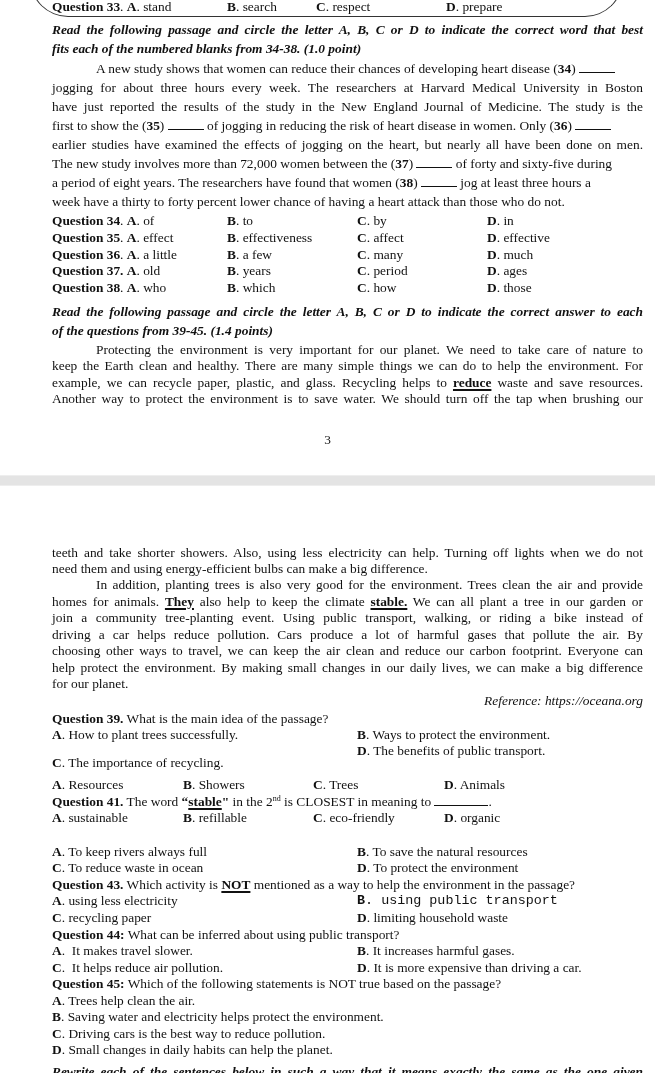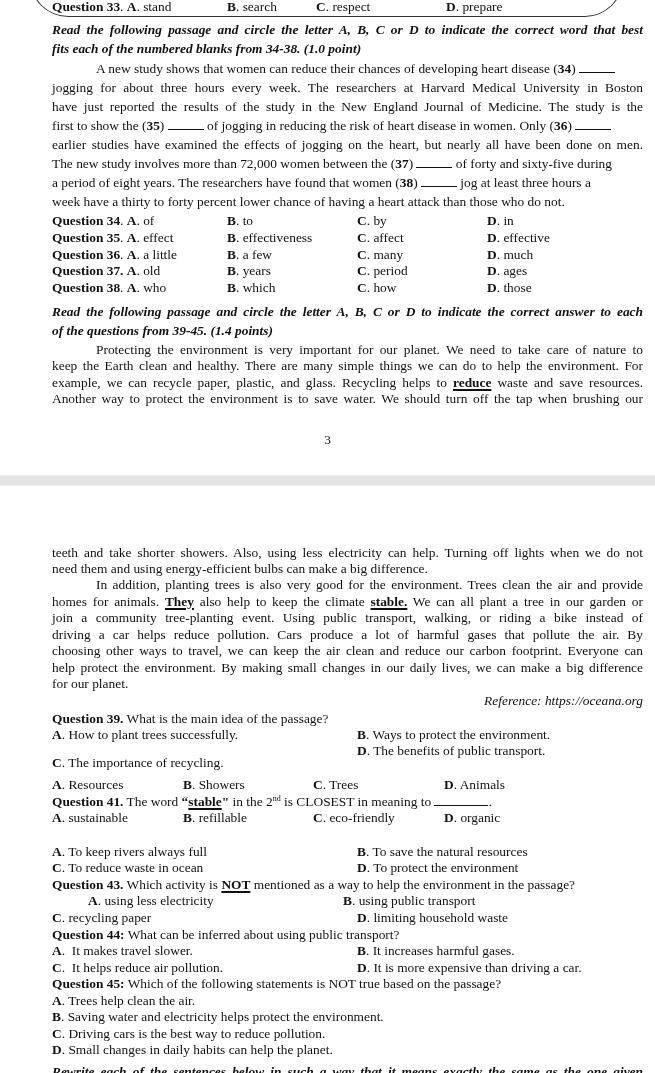--- a/index.html
+++ b/index.html
@@ -125,22 +125,22 @@
   <div class="col" style="left:183px;top:323px;"><b>B</b>. <span>refillable</span></div>
   <div class="col" style="left:313px;top:323px;"><b>C</b>. <span>eco-friendly</span></div>
   <div class="col" style="left:444px;top:323px;"><b>D</b>. <span>organic</span></div>
 
   <div class="col" style="left:52px;top:357px;"><b>A</b>. <span>To keep rivers always full</span></div>
   <div class="col" style="left:357px;top:357px;"><b>B</b>. <span>To save the natural resources</span></div>
   <div class="col" style="left:52px;top:373px;"><b>C</b>. <span>To reduce waste in ocean</span></div>
   <div class="col" style="left:357px;top:373px;"><b>D</b>. <span>To protect the environment</span></div>
 
   <div class="line" style="top:390px;"><b>Question 43.</b><span> Which activity is </span><b class="u">NOT</b><span> mentioned as a way to help the environment in the passage?</span></div>
-  <div class="col" style="left:52px;top:406px;margin-left:36px;"><b>A</b>. <span>using less electricity</span></div>
-  <div class="col" style="left:343px;top:406px;"><b>B</b>. <span>using public transport</span></div>
+  <div class="col" style="left:52px;top:406px;"><b>A</b>. <span>using less electricity</span></div>
+  <div class="col" style="left:357px;top:406px;font-family:Liberation Mono, monospace;"><b>B</b>. <span>using public transport</span></div>
   <div class="col" style="left:52px;top:423px;"><b>C</b>. <span>recycling paper</span></div>
   <div class="col" style="left:357px;top:423px;"><b>D</b>. <span>limiting household waste</span></div>
 
   <div class="line" style="top:440px;"><b>Question 44:</b><span> What can be inferred about using public transport?</span></div>
   <div class="col" style="left:52px;top:456px;"><b>A</b>.&nbsp; <span>It makes travel slower.</span></div>
   <div class="col" style="left:357px;top:456px;"><b>B</b>. <span>It increases harmful gases.</span></div>
   <div class="col" style="left:52px;top:473px;"><b>C</b>.&nbsp; <span>It helps reduce air pollution.</span></div>
   <div class="col" style="left:357px;top:473px;"><b>D</b>. <span>It is more expensive than driving a car.</span></div>
 
   <div class="line" style="top:489px;"><b>Question 45:</b><span> Which of the following statements is NOT true based on the passage?</span></div>

